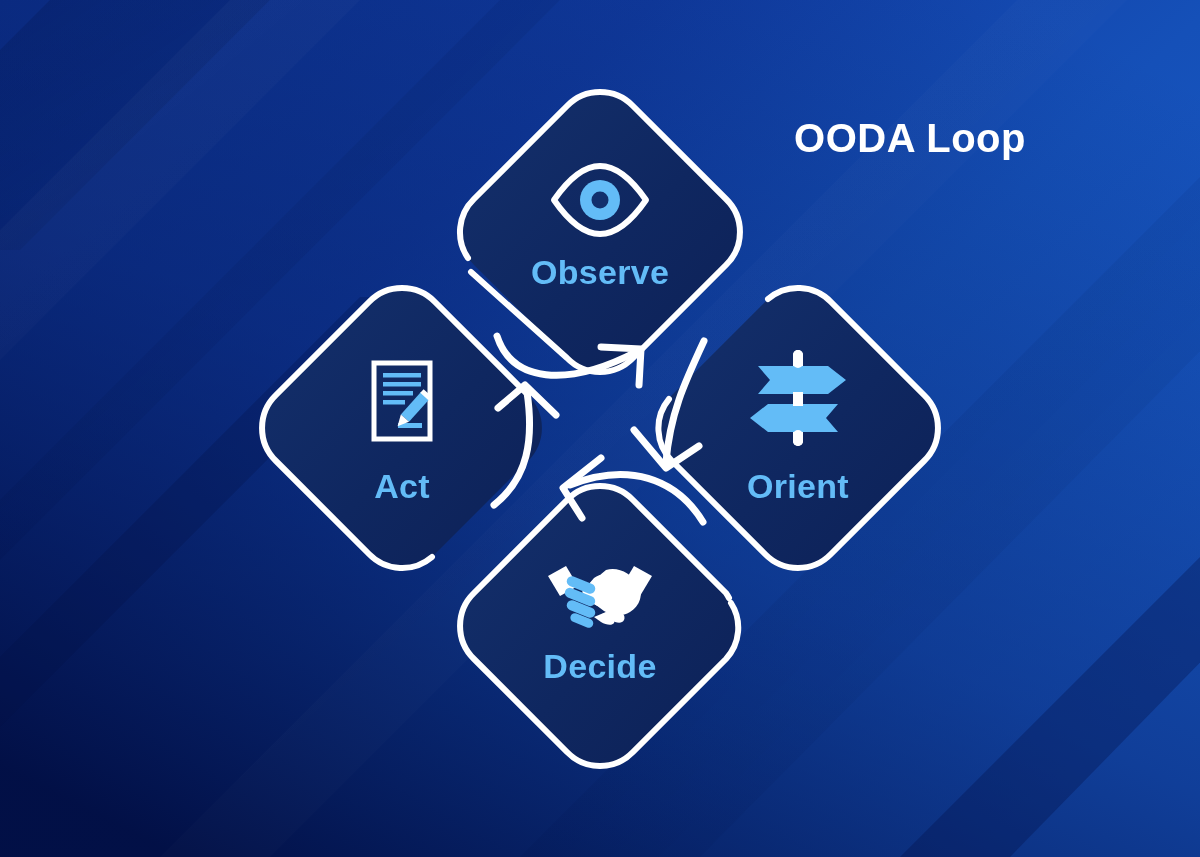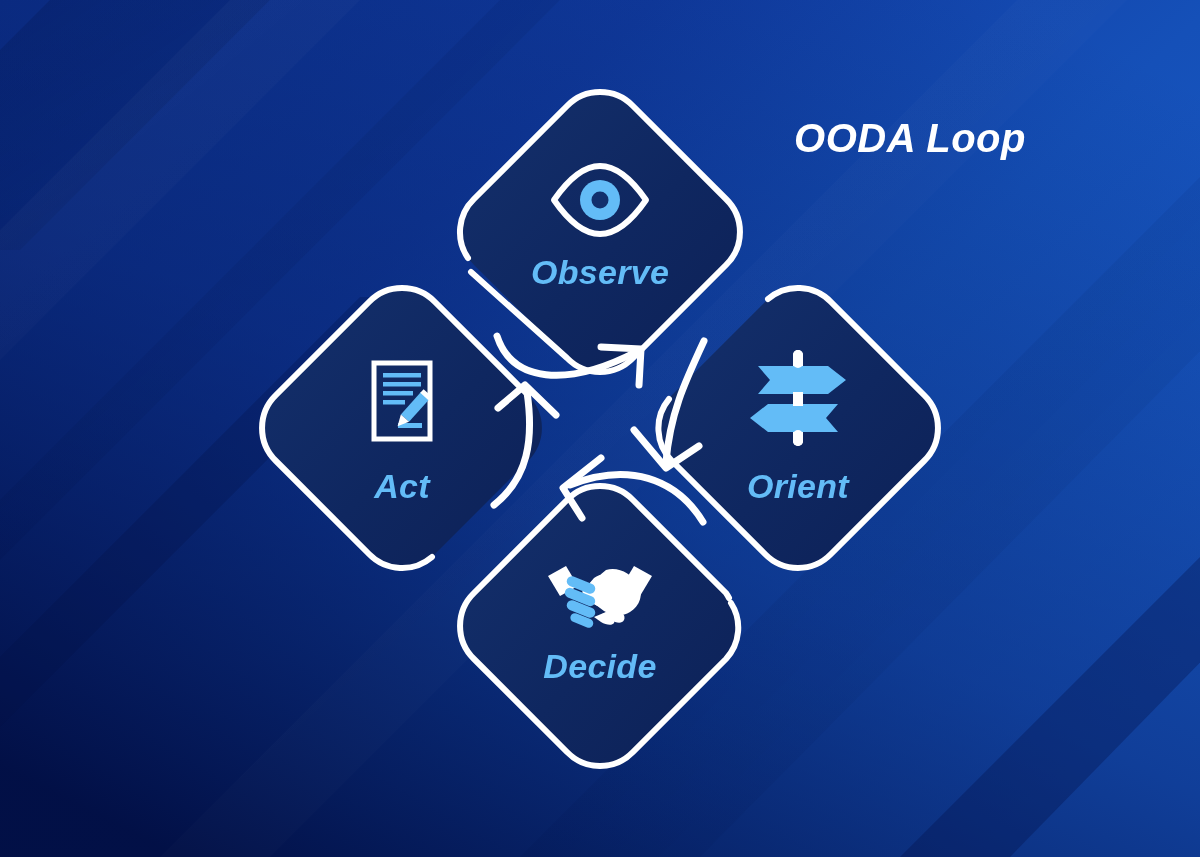--- a/index.html
+++ b/index.html
@@ -8,21 +8,20 @@
     padding: 0;
     background: #071a4d;
   }
   #stage {
     position: relative;
     width: 1200px;
     height: 857px;
     overflow: hidden;
     font-family: "Liberation Sans", sans-serif;
     background: #0c2f8f;
-    font-style: italic;
   }
   #bg {
     position: absolute;
     inset: 0;
     width: 100%;
     height: 100%;
     display: block;
   }
   #diagram {
     position: absolute;

